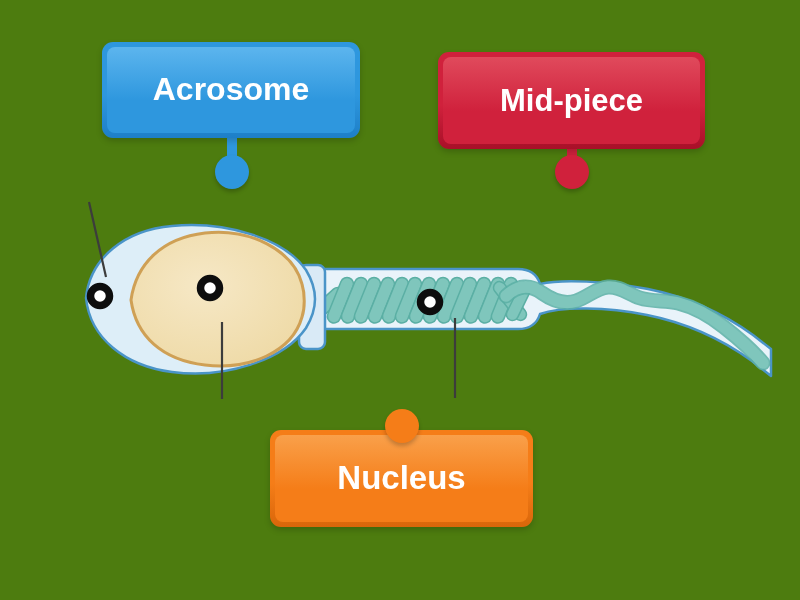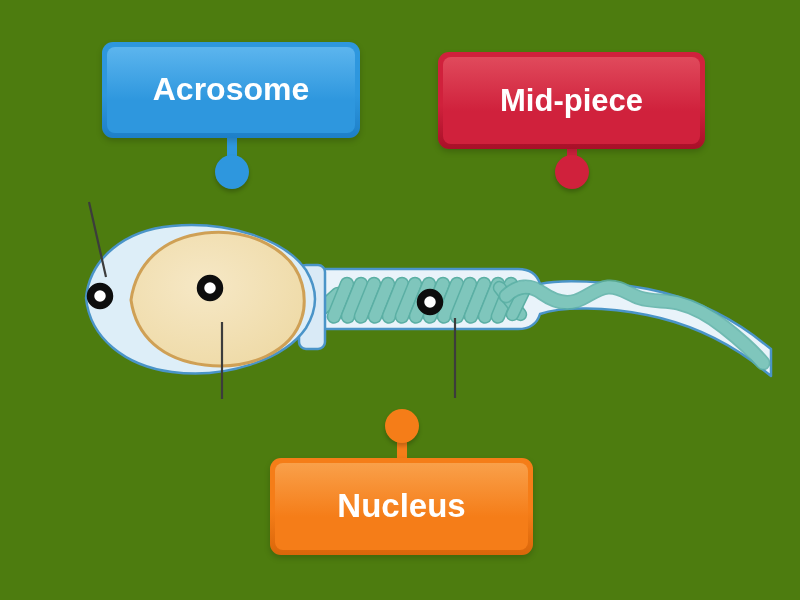--- a/index.html
+++ b/index.html
@@ -132,20 +132,20 @@
 
   <div class="pin-stem" style="left: 567px; top: 131px; height: 28px; --base: #d0213c;"></div>
   <div class="label red" style="left: 438px; top: 52px; width: 267px; height: 97px; --base: #d0213c; --light: #e04a5c; --dark: #a81028; --text: #ffffff;">
     <div class="label-inner">
       <span>Mid-piece</span>
     </div>
   </div>
   <div class="pin-circle" style="left: 555px; top: 155px; --base: #d0213c;"></div>
 
   <div class="pin-stem" style="left: 397px; top: 436px; height: 26px; --base: #f57d18;"></div>
-  <div class="label orange" style="left: 270px; top: 458px; width: 263px; height: 97px; --base: #f57d18; --light: #f9a04a; --dark: #d9660a; --text: #ffffff;">
+  <div class="label orange" style="left: 270px; top: 430px; width: 263px; height: 97px; --base: #f57d18; --light: #f9a04a; --dark: #d9660a; --text: #ffffff;">
     <div class="label-inner">
       <span>Nucleus</span>
     </div>
   </div>
   <div class="pin-circle" style="left: 385px; top: 409px; --base: #f57d18;"></div>
 
 </div>
 
 </body></html>

